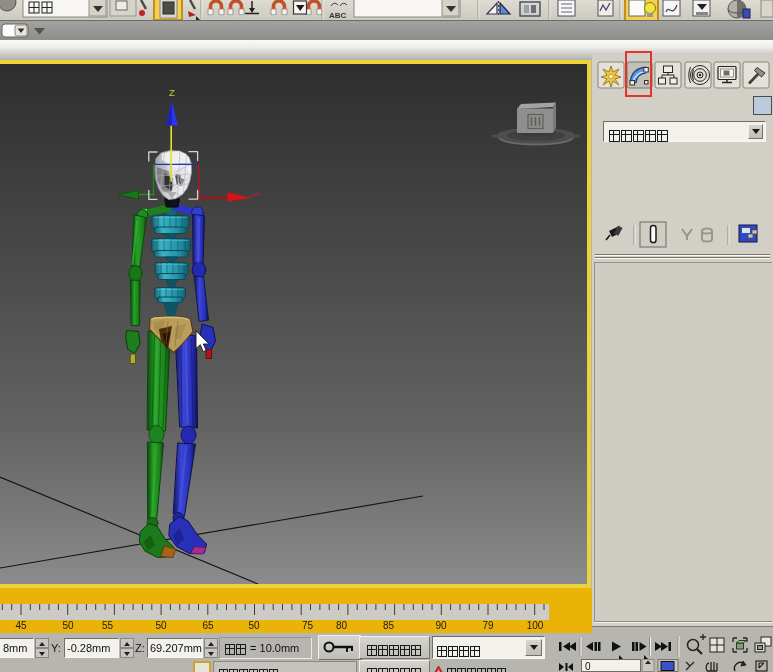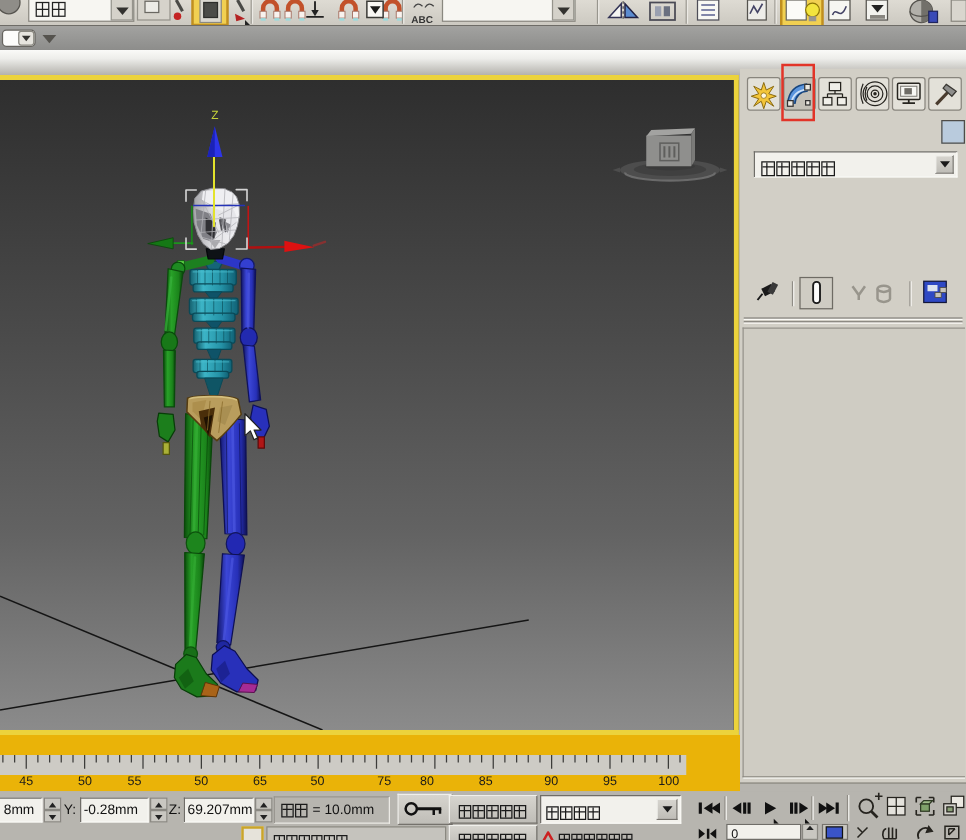--- a/index.html
+++ b/index.html
@@ -459,21 +459,21 @@
   <span style="position:absolute;left:9px;top:0;width:24px;text-align:center">45</span>
   <span style="position:absolute;left:56px;top:0;width:24px;text-align:center">50</span>
   <span style="position:absolute;left:102px;top:0;width:24px;text-align:left">55</span>
   <span style="position:absolute;left:149px;top:0;width:24px;text-align:center">50</span>
   <span style="position:absolute;left:196px;top:0;width:24px;text-align:center">65</span>
   <span style="position:absolute;left:242px;top:0;width:24px;text-align:center">50</span>
   <span style="position:absolute;left:289px;top:0;width:24px;text-align:right">75</span>
   <span style="position:absolute;left:336px;top:0;width:24px;">80</span>
   <span style="position:absolute;left:383px;top:0;width:24px;text-align:left">85</span>
   <span style="position:absolute;left:429px;top:0;width:24px;text-align:center">90</span>
-  <span style="position:absolute;left:476px;top:0;width:24px;text-align:center">95</span>
+  <span style="position:absolute;left:476px;top:0;width:24px;text-align:center">79</span>
   <span style="position:absolute;left:523px;top:0;width:24px;text-align:center">100</span>
  </div>
 </div>
 
 <div class="abs" style="left:0;top:633px;width:773px;height:39px;background:#b7b5af"></div>
 <div class="abs" style="left:592px;top:627px;width:181px;height:6px;background:#b7b5af"></div>
 
 <div class="abs fld" style="left:-12px;top:638px;width:46px;height:20px;font-size:11px;line-height:19px;color:#111;padding-left:14px">8mm</div>
 <div class="abs spin" style="left:35px;top:638px">
     <i class="u"></i>

